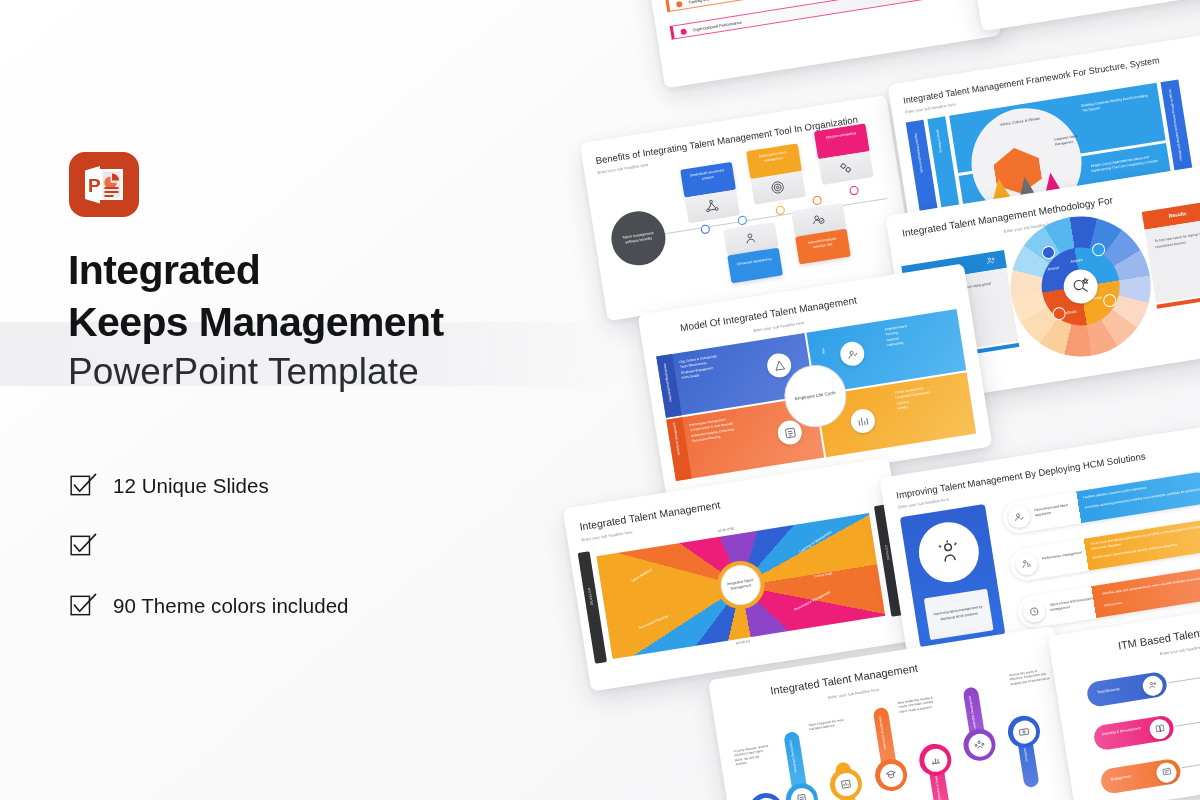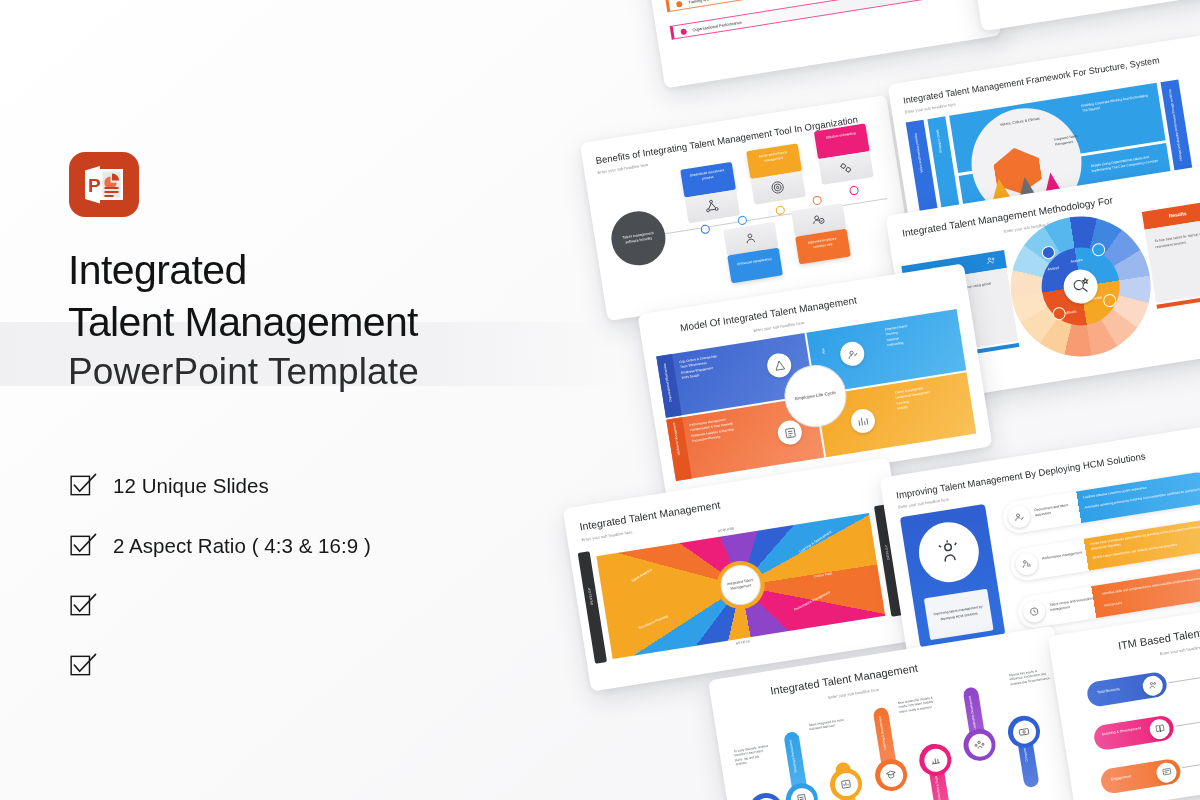--- a/index.html
+++ b/index.html
@@ -18,21 +18,21 @@
   .left-panel { position:absolute; left:0; top:0; width:600px; height:800px; z-index:40; }
 
   .band { position:absolute; left:0; top:322px; width:625px; height:64px;
           background:linear-gradient(90deg,#f0f0f2 0%,#f2f2f4 70%,rgba(242,242,244,0) 100%); }
 
   .ppt-icon { position:absolute; left:69px; top:152px; width:70px; height:65px;
               background:#c9401e; border-radius:16px; overflow:hidden; }
   .ppt-icon .glyph { position:absolute; left:0; top:0; width:70px; height:65px; }
 
   .title { position:absolute; left:68px; top:218px; width:520px;
-           font-size:41px; font-weight:normal; line-height:1.26; color:#111315;
+           font-size:41px; font-weight:bold; line-height:1.26; color:#111315;
            letter-spacing:-0.6px; }
   .title .l2 { display:block; }
 
   .subtitle { position:absolute; left:68px; top:351px; font-size:37px;
               font-weight:300; color:#2a2c2e; letter-spacing:0.1px; }
 
   .features { position:absolute; left:70px; top:472px; width:520px; }
   .feature { display:flex; align-items:center; margin-bottom:33px; }
   .feature .check { width:27px; height:27px; flex:0 0 27px; margin-right:16px; position:relative; }
   .feature .label { font-size:20.5px; color:#16181a; font-weight:400; letter-spacing:0.05px; }
@@ -569,21 +569,21 @@
         <path d="M41.5 24.5a6.2 6.2 0 1 0 6.2 6.2h-6.2z" fill="#ef6c45"></path>
         <rect x="35.5" y="35" width="14" height="2" fill="#c9401e"></rect>
         <rect x="35.5" y="39" width="14" height="2" fill="#c9401e"></rect>
         <rect x="35.5" y="43" width="9" height="2" fill="#c9401e"></rect>
         <text x="19" y="40" font-family="'Liberation Sans', sans-serif" font-size="19" font-weight="bold" fill="#c9401e">P</text>
       </svg>
     </div>
 
     <h1 class="title">
       <span>Integrated</span>
-      <span class="l2">Talent Management</span>
+      <span class="l2">Keeps Management</span>
     </h1>
 
     <div class="subtitle">PowerPoint Template</div>
 
     <div class="features">
       <div class="feature">
         <span class="check">
           <svg viewBox="0 0 28 28" width="27" height="27" fill="none" stroke="#16181a" stroke-width="1.5">
             <rect x="1.2" y="4.5" width="19" height="19"></rect>
             <path d="M4.5 13.5 L10 20 L26.5 2.5" stroke-width="1.7" stroke-linecap="round" stroke-linejoin="round"></path>
@@ -591,34 +591,26 @@
         </span>
         <span class="label">12 Unique Slides</span>
       </div>
       <div class="feature">
         <span class="check">
           <svg viewBox="0 0 28 28" width="27" height="27" fill="none" stroke="#16181a" stroke-width="1.5">
             <rect x="1.2" y="4.5" width="19" height="19"></rect>
             <path d="M4.5 13.5 L10 20 L26.5 2.5" stroke-width="1.7" stroke-linecap="round" stroke-linejoin="round"></path>
           </svg>
         </span>
-        <span class="label">2 Aspect Ratio ( 4:3 &amp; 16:9 )</span>
       </div>
       <div class="feature">
         <span class="check">
           <svg viewBox="0 0 28 28" width="27" height="27" fill="none" stroke="#16181a" stroke-width="1.5">
             <rect x="1.2" y="4.5" width="19" height="19"></rect>
             <path d="M4.5 13.5 L10 20 L26.5 2.5" stroke-width="1.7" stroke-linecap="round" stroke-linejoin="round"></path>
           </svg>
         </span>
-      </div>
-      <div class="feature">
-        <span class="check">
-          <svg viewBox="0 0 28 28" width="27" height="27" fill="none" stroke="#16181a" stroke-width="1.5">
-            <rect x="1.2" y="4.5" width="19" height="19"></rect>
-            <path d="M4.5 13.5 L10 20 L26.5 2.5" stroke-width="1.7" stroke-linecap="round" stroke-linejoin="round"></path>
-          </svg>
-        </span>
+        <span class="label">90 Theme colors included</span>
       </div>
     </div>
   </div>
 
 </div>
 
 </body></html>

